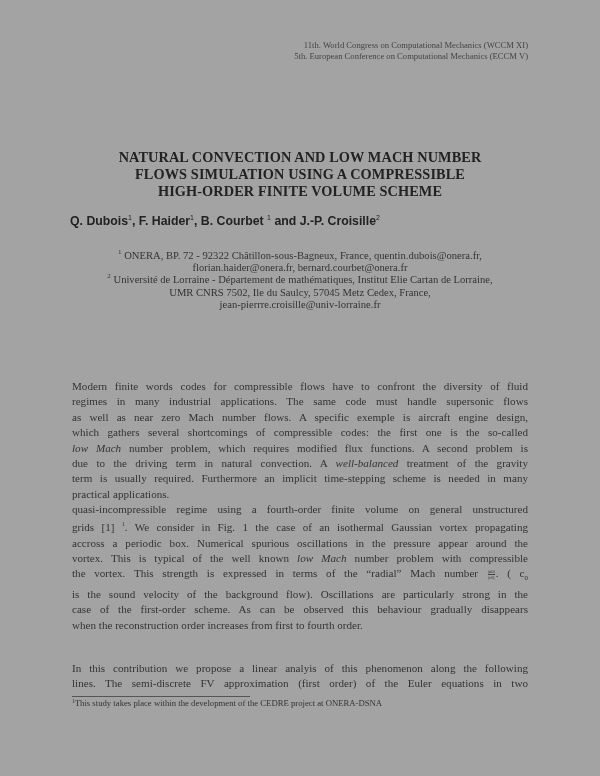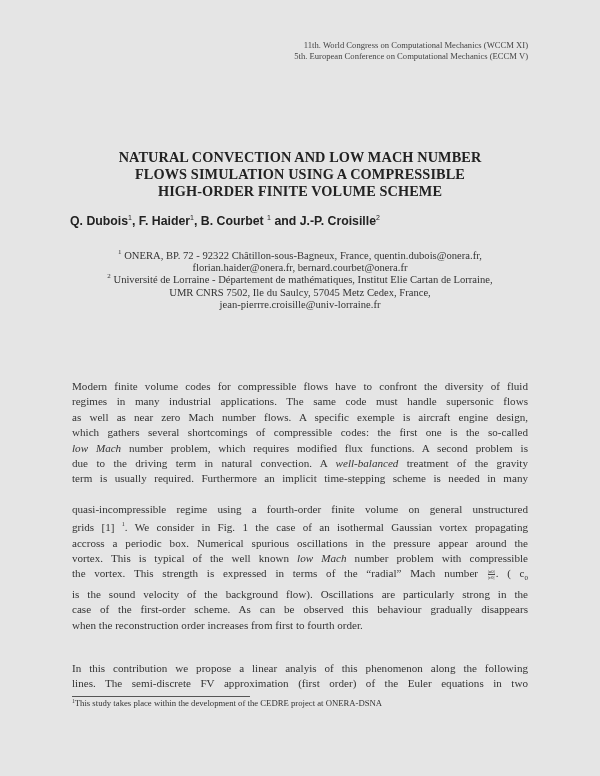--- a/index.html
+++ b/index.html
@@ -1,18 +1,18 @@
 <!DOCTYPE html>
 <html><head>
 <meta charset="utf-8">
 <style>
   html, body { margin:0; padding:0; background:#ffffff; }
   body { width:600px; height:776px; position:relative; overflow:hidden;
          font-family:"DejaVu Serif", "Liberation Serif", serif; color:#222; }
-  .page { position:absolute; left:0; top:0; width:600px; height:776px; background:#e5e5e5; }
+  .page { position:absolute; left:0; top:0; width:600px; height:776px; background:#a3a3a3; }
   .conf { position:absolute; right:72px; top:40px; text-align:right;
           font-family:"Liberation Serif", serif; font-size:8.6px; line-height:11.4px; color:#444; }
   .conf div { white-space:nowrap; }
   .title { position:absolute; left:70px; width:460px; top:149px; text-align:center;
            font-family:"Liberation Serif", serif; font-weight:bold; font-size:14.3px;
            line-height:17px; color:#222; letter-spacing:0.1px; }
   .authors { position:absolute; left:70px; width:460px; top:214px; text-align:left;
              font-family:Liberation Sans, sans-serif; font-weight:bold; font-size:12.3px; color:#222; }
   .authors sup, .aff sup { font-size:7px; font-weight:normal; vertical-align:5px; line-height:0; }
   .aff { position:absolute; left:70px; width:460px; top:234px; text-align:center;
@@ -57,27 +57,28 @@
   <div class="aff">
     <div><sup>1</sup><span> ONERA, BP. 72 - 92322 Châtillon-sous-Bagneux, France, quentin.dubois@onera.fr,</span></div>
     <div>florian.haider@onera.fr, bernard.courbet@onera.fr</div>
     <div><sup>2</sup><span> Université de Lorraine - Département de mathématiques, Institut Elie Cartan de Lorraine,</span></div>
     <div>UMR CNRS 7502, Ile du Saulcy, 57045 Metz Cedex, France,</div>
     <div>jean-pierrre.croisille@univ-lorraine.fr</div>
   </div>
 
 
   <div class="para" style="top:379px">
-    <span class="ln">Modern finite volume codes for compressible flows have to confront the diversity of fluid</span>
+    <span class="ln">Modern finite words codes for compressible flows have to confront the diversity of fluid</span>
     <span class="ln">regimes in many industrial applications.  The same code must handle supersonic flows</span>
     <span class="ln">as well as near zero Mach number flows.  A specific exemple is aircraft engine design,</span>
     <span class="ln">which gathers several shortcomings of compressible codes:  the first one is the so-called</span>
     <span class="ln"><i>low Mach</i><span> number problem, which requires modified flux functions.  A second problem is</span></span>
     <span class="ln"><span>due to the driving term in natural convection.  A </span><i>well-balanced</i><span> treatment of the gravity</span></span>
     <span class="ln">term is usually required. Furthermore an implicit time-stepping scheme is needed in many</span>
+    <span class="ln last">practical applications.</span>
   </div>
 
   <div class="para" style="top:502px">
     <span class="ln">quasi-incompressible regime using a fourth-order finite volume on general unstructured</span>
     <span class="ln"><span>grids [1] </span><sup style="font-size:6px">1</sup><span>.  We consider in Fig. 1 the case of an isothermal Gaussian vortex propagating</span></span>
     <span class="ln">accross a periodic box. Numerical spurious oscillations in the pressure appear around the</span>
     <span class="ln"><span>vortex.  This is typical of the well known </span><i>low Mach</i><span> number problem with compressible</span></span>
     <span class="ln"><span>the vortex.  This strength is expressed in terms of the “radial” Mach number </span><span class="frac"><span class="num">|uθ|</span><span class="den">|c0|</span></span><span>.  ( c</span><sub style="font-size:7px">0</sub></span>
     <span class="ln">is the sound velocity of the background flow).  Oscillations are particularly strong in the</span>
     <span class="ln">case of the first-order scheme.  As can be observed this behaviour gradually disappears</span>

